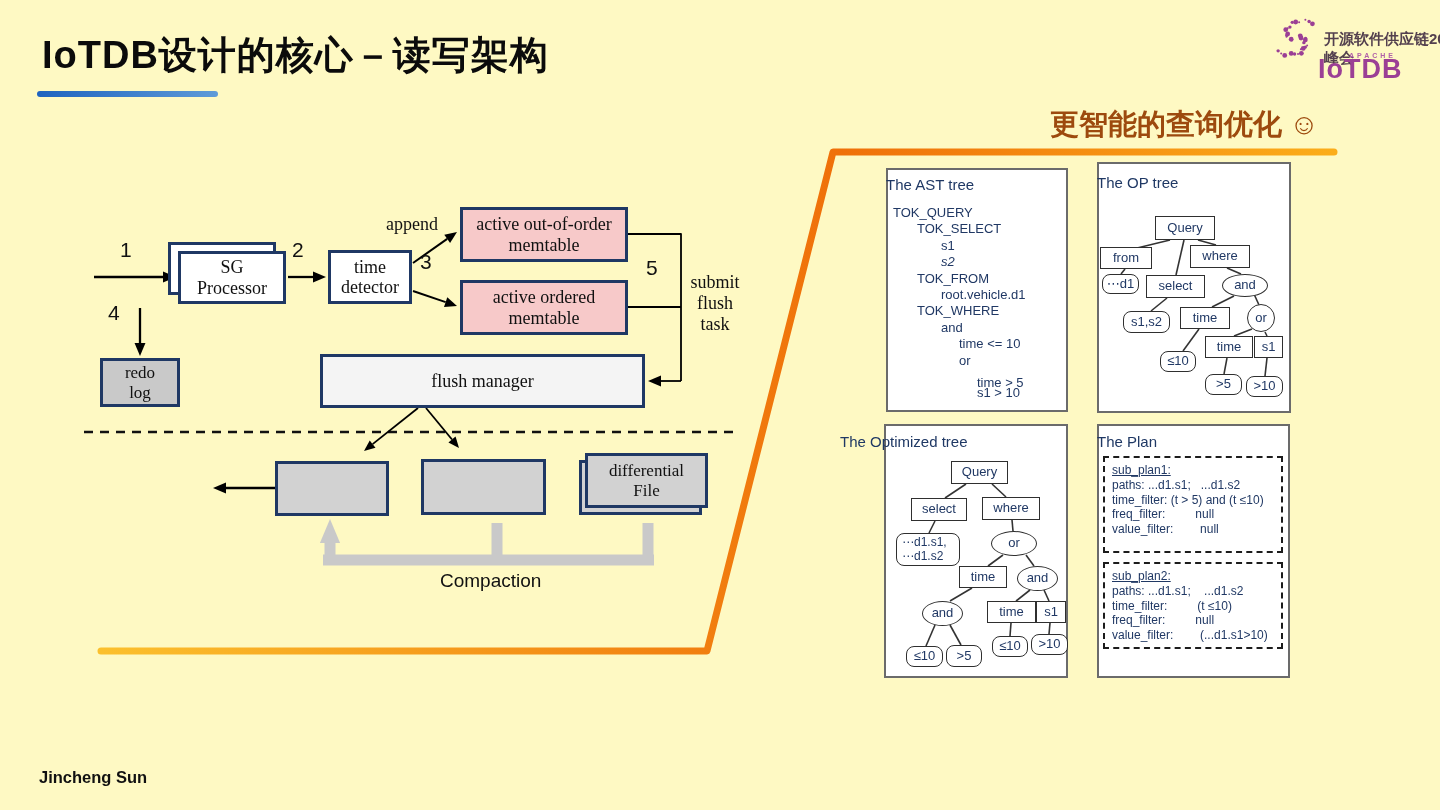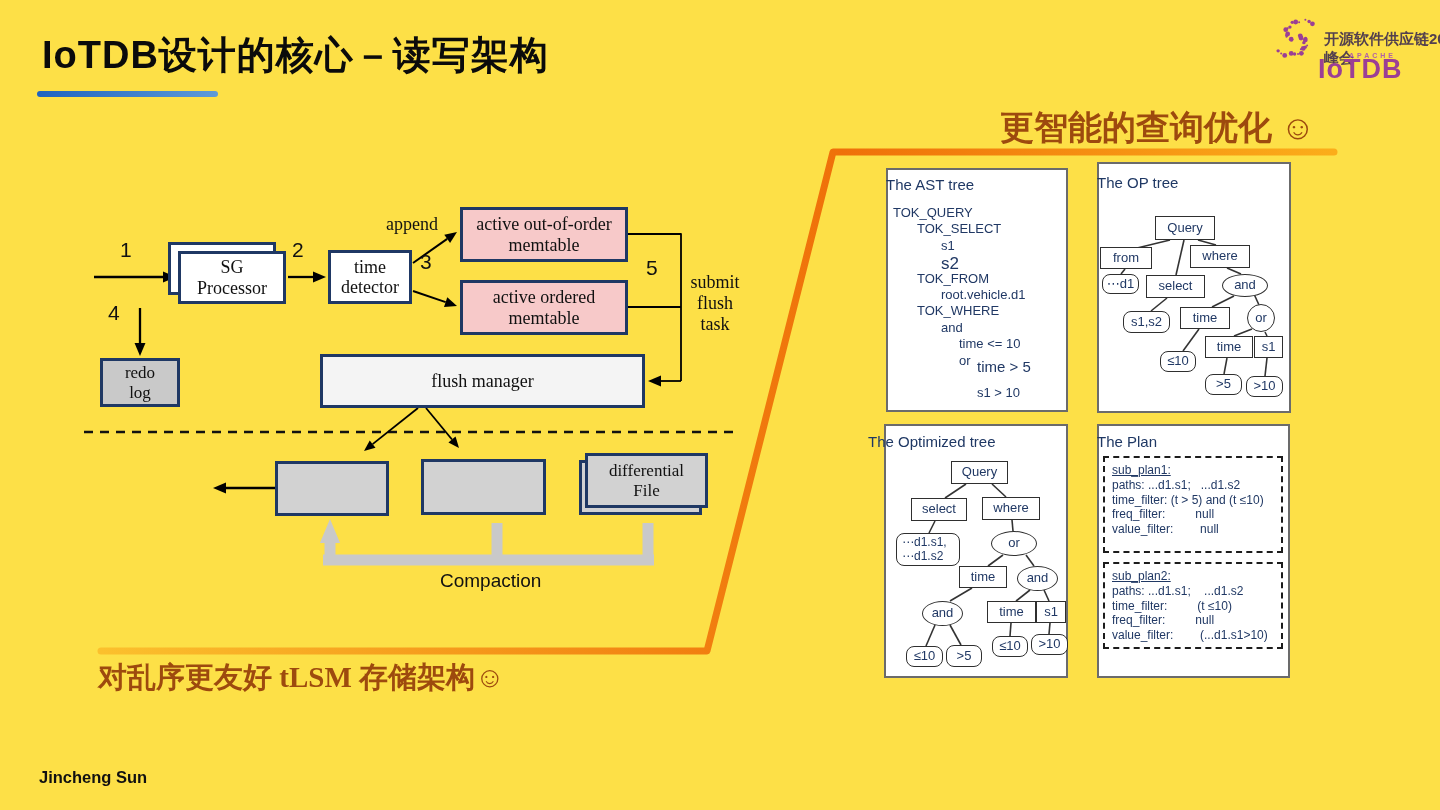--- a/index.html
+++ b/index.html
@@ -1,27 +1,27 @@
 <!DOCTYPE html>
 <html><head>
 <meta charset="utf-8">
 <style>
   html,body{margin:0;padding:0;background:#fff;}
-  #slide{position:relative;width:1440px;height:810px;background:#fde047;overflow:hidden;
+  #slide{position:relative;width:1440px;height:810px;background:#fef9c3;overflow:hidden;
          font-family:"Liberation Sans","DejaVu Sans",sans-serif;}
   .lbl{position:absolute;white-space:pre-line;line-height:1.18;}
   .node{position:absolute;box-sizing:border-box;display:flex;align-items:center;justify-content:center;
         text-align:center;white-space:pre-line;line-height:1.12;}
   .frame{position:absolute;background:#fff;border:2px solid #6b6b6b;box-sizing:border-box;}
   .panel-title{position:absolute;text-align:left;color:#1f3864;font-size:15px;}
   #title{position:absolute;left:42px;top:30px;font-size:38px;font-weight:900;color:#0b0b0b;letter-spacing:1px;}
   #title-underline{position:absolute;left:37px;top:91px;width:181px;height:6px;border-radius:3px;
         background:linear-gradient(90deg,#1e63bf,#5e9bd8);}
   #subtitle{position:absolute;left:112px;top:133px;font-size:28px;color:#111;}
-  #right-caption{position:absolute;left:1000px;top:105px;font-size:34px;font-weight:600;color:#9d4a0e;
+  #right-caption{position:absolute;left:1050px;top:105px;font-size:29px;font-weight:600;color:#9d4a0e;
         font-family:"Liberation Serif","DejaVu Serif",serif;}
   #bottom-caption{position:absolute;left:98px;top:658px;font-size:29px;font-weight:600;color:#9d4a0e;
         font-family:"Liberation Serif","DejaVu Serif",serif;}
   #footer-author{position:absolute;left:39px;top:768px;font-size:16.5px;font-weight:bold;color:#111;}
   #logo{position:absolute;left:1272px;top:10px;width:195px;height:78px;}
   #logo-summit{position:absolute;left:52px;top:20px;font-size:15px;font-weight:bold;color:#53404e;}
   #logo-apache{position:absolute;left:77px;top:42px;font-size:7px;letter-spacing:3px;font-weight:bold;color:#b060a8;}
   #logo-product{position:absolute;left:46px;top:44px;font-size:27px;font-weight:bold;color:#9b3f95;letter-spacing:1px;}
   svg{position:absolute;left:0;top:0;pointer-events:none;}
   #edge-layer{z-index:5;}
@@ -34,21 +34,20 @@
   .plan-line{white-space:pre;}
   .ast-line{position:absolute;color:#203864;white-space:pre;z-index:2;}
 </style>
 </head>
 <body>
 
 <div id="slide">
   <div id="title">IoTDB设计的核心－读写架构</div>
   <div id="title-underline"></div>
   <div id="right-caption">更智能的查询优化 ☺</div>
-  <div id="bottom-caption">对乱序更友好  tLSM 存储架构☺</div>
   <div id="footer-author">Jincheng Sun</div>
 
   <div id="logo">
     <svg id="logo-burst" width="50" height="60">
         <circle cx="29" cy="28" r="2.40" fill="#9b3f95"></circle>
         <circle cx="31.868620971316602" cy="32.67459847441992" r="1.70" fill="#9b3f95"></circle>
         <circle cx="28.87976959768787" cy="39.334929230771145" r="1.00" fill="#9b3f95"></circle>
         <circle cx="19.181354925322573" cy="43.44617838149609" r="2.40" fill="#9b3f95"></circle>
         <circle cx="6.126724271380088" cy="40.83770211687063" r="1.70" fill="#9b3f95"></circle>
         <circle cx="19.020958377304694" cy="28.38872472948786" r="1.00" fill="#9b3f95"></circle>
@@ -173,21 +172,21 @@
     <div class="lbl" style="left: 386px; top: 214px; font-family: &quot;Liberation Serif&quot;, &quot;DejaVu Serif&quot;, serif; font-size: 18px; color: rgb(17, 17, 17);">append</div>
     <div class="lbl" style="left: 684px; top: 272px; width: 62px; text-align: center; font-family: &quot;Liberation Serif&quot;, &quot;DejaVu Serif&quot;, serif; font-size: 18px; color: rgb(17, 17, 17);">submit
 flush
 task</div>
     <div class="lbl" style="left: 440px; top: 570px; font-family: &quot;Liberation Sans&quot;, &quot;DejaVu Sans&quot;, sans-serif; font-size: 19px; color: rgb(17, 17, 17);">Compaction</div>
     <div class="frame" style="left: 886px; top: 168px; width: 182px; height: 244px;"></div>
     <div class="panel-title" style="left: 886px; top: 176px; width: 182px;">The AST tree</div>
     <div class="frame" style="left: 1097px; top: 162px; width: 194px; height: 251px;"></div>
     <div class="panel-title" style="left: 1097px; top: 174px; width: 194px;">The OP tree</div>
     <div class="frame" style="left: 884px; top: 424px; width: 184px; height: 254px;"></div>
-    <div class="panel-title" style="left: 868px; top: 433px; width: 204px;">The Optimized tree</div>
+    <div class="panel-title" style="left: 840px; top: 433px; width: 204px;">The Optimized tree</div>
     <div class="frame" style="left: 1097px; top: 424px; width: 193px; height: 254px;"></div>
     <div class="panel-title" style="left: 1097px; top: 433px; width: 193px;">The Plan</div>
     <div class="node" style="left: 1155px; top: 216px; width: 60px; height: 24px; background: rgb(255, 255, 255); border: 1.5px solid rgb(47, 47, 47); border-radius: 0px; font-family: &quot;Liberation Sans&quot;, &quot;DejaVu Sans&quot;, sans-serif; font-size: 13px; color: rgb(32, 56, 100);">Query</div>
     <div class="node" style="left: 1100px; top: 247px; width: 52px; height: 22px; background: rgb(255, 255, 255); border: 1.5px solid rgb(47, 47, 47); border-radius: 0px; font-family: &quot;Liberation Sans&quot;, &quot;DejaVu Sans&quot;, sans-serif; font-size: 13px; color: rgb(32, 56, 100);">from</div>
     <div class="node" style="left: 1190px; top: 245px; width: 60px; height: 23px; background: rgb(255, 255, 255); border: 1.5px solid rgb(47, 47, 47); border-radius: 0px; font-family: &quot;Liberation Sans&quot;, &quot;DejaVu Sans&quot;, sans-serif; font-size: 13px; color: rgb(32, 56, 100);">where</div>
     <div class="node" style="left: 1102px; top: 274px; width: 37px; height: 20px; background: rgb(255, 255, 255); border: 1.5px solid rgb(47, 47, 47); border-radius: 8px; font-family: &quot;Liberation Sans&quot;, &quot;DejaVu Sans&quot;, sans-serif; font-size: 13px; color: rgb(32, 56, 100);">⋯d1</div>
     <div class="node" style="left: 1146px; top: 275px; width: 59px; height: 23px; background: rgb(255, 255, 255); border: 1.5px solid rgb(47, 47, 47); border-radius: 0px; font-family: &quot;Liberation Sans&quot;, &quot;DejaVu Sans&quot;, sans-serif; font-size: 13px; color: rgb(32, 56, 100);">select</div>
     <div class="node" style="left: 1222px; top: 274px; width: 46px; height: 23px; background: rgb(255, 255, 255); border: 1.5px solid rgb(47, 47, 47); border-radius: 50%; font-family: &quot;Liberation Sans&quot;, &quot;DejaVu Sans&quot;, sans-serif; font-size: 13px; color: rgb(32, 56, 100);">and</div>
     <div class="node" style="left: 1123px; top: 311px; width: 47px; height: 22px; background: rgb(255, 255, 255); border: 1.5px solid rgb(47, 47, 47); border-radius: 8px; font-family: &quot;Liberation Sans&quot;, &quot;DejaVu Sans&quot;, sans-serif; font-size: 13px; color: rgb(32, 56, 100);">s1,s2</div>
     <div class="node" style="left: 1180px; top: 307px; width: 50px; height: 22px; background: rgb(255, 255, 255); border: 1.5px solid rgb(47, 47, 47); border-radius: 0px; font-family: &quot;Liberation Sans&quot;, &quot;DejaVu Sans&quot;, sans-serif; font-size: 13px; color: rgb(32, 56, 100);">time</div>
@@ -208,24 +207,24 @@
     <div class="node" style="left: 922px; top: 601px; width: 41px; height: 25px; background: rgb(255, 255, 255); border: 1.5px solid rgb(47, 47, 47); border-radius: 50%; font-family: &quot;Liberation Sans&quot;, &quot;DejaVu Sans&quot;, sans-serif; font-size: 13px; color: rgb(32, 56, 100);">and</div>
     <div class="node" style="left: 987px; top: 601px; width: 49px; height: 22px; background: rgb(255, 255, 255); border: 1.5px solid rgb(47, 47, 47); border-radius: 0px; font-family: &quot;Liberation Sans&quot;, &quot;DejaVu Sans&quot;, sans-serif; font-size: 13px; color: rgb(32, 56, 100);">time</div>
     <div class="node" style="left: 1036px; top: 601px; width: 30px; height: 22px; background: rgb(255, 255, 255); border: 1.5px solid rgb(47, 47, 47); border-radius: 0px; font-family: &quot;Liberation Sans&quot;, &quot;DejaVu Sans&quot;, sans-serif; font-size: 13px; color: rgb(32, 56, 100);">s1</div>
     <div class="node" style="left: 906px; top: 646px; width: 37px; height: 21px; background: rgb(255, 255, 255); border: 1.5px solid rgb(47, 47, 47); border-radius: 8px; font-family: &quot;Liberation Sans&quot;, &quot;DejaVu Sans&quot;, sans-serif; font-size: 13px; color: rgb(32, 56, 100);">≤10</div>
     <div class="node" style="left: 946px; top: 645px; width: 36px; height: 22px; background: rgb(255, 255, 255); border: 1.5px solid rgb(47, 47, 47); border-radius: 8px; font-family: &quot;Liberation Sans&quot;, &quot;DejaVu Sans&quot;, sans-serif; font-size: 13px; color: rgb(32, 56, 100);">&gt;5</div>
     <div class="node" style="left: 992px; top: 636px; width: 36px; height: 21px; background: rgb(255, 255, 255); border: 1.5px solid rgb(47, 47, 47); border-radius: 8px; font-family: &quot;Liberation Sans&quot;, &quot;DejaVu Sans&quot;, sans-serif; font-size: 13px; color: rgb(32, 56, 100);">≤10</div>
     <div class="node" style="left: 1031px; top: 634px; width: 37px; height: 21px; background: rgb(255, 255, 255); border: 1.5px solid rgb(47, 47, 47); border-radius: 8px; font-family: &quot;Liberation Sans&quot;, &quot;DejaVu Sans&quot;, sans-serif; font-size: 13px; color: rgb(32, 56, 100);">&gt;10</div>
     <div class="ast-line" style="left: 893px; top: 205px; font-size: 13px;">TOK_QUERY</div>
     <div class="ast-line" style="left: 917px; top: 221.4px; font-size: 13px;">TOK_SELECT</div>
     <div class="ast-line" style="left: 941px; top: 237.8px; font-size: 13px;">s1</div>
-    <div class="ast-line" style="left: 941px; top: 254.2px; font-size: 17px;">s2</div>
+    <div class="ast-line" style="left: 941px; top: 254.2px; font-size: 13px; font-style: italic;">s2</div>
     <div class="ast-line" style="left: 917px; top: 270.6px; font-size: 13px;">TOK_FROM</div>
     <div class="ast-line" style="left: 941px; top: 287px; font-size: 13px;">root.vehicle.d1</div>
     <div class="ast-line" style="left: 917px; top: 303.4px; font-size: 13px;">TOK_WHERE</div>
     <div class="ast-line" style="left: 941px; top: 319.8px; font-size: 13px;">and</div>
     <div class="ast-line" style="left: 959px; top: 336.2px; font-size: 13px;">time &lt;= 10</div>
     <div class="ast-line" style="left: 959px; top: 352.6px; font-size: 13px;">or</div>
-    <div class="ast-line" style="left: 977px; top: 358px; font-size: 15px; text-align: right;">time &gt; 5</div>
+    <div class="ast-line" style="left: 977px; top: 375px; font-size: 13px; text-align: right;">time &gt; 5</div>
     <div class="ast-line" style="left: 977px; top: 385.4px; font-size: 13px;">s1 &gt; 10</div>
     <div class="plan-box" style="left: 1103px; top: 456px; width: 180px; height: 97px; padding: 5px 7px; font-size: 12px; line-height: 14.8px;"><div class="plan-line" style="text-decoration: underline;">sub_plan1:</div><div class="plan-line">paths: ...d1.s1;   ...d1.s2</div><div class="plan-line">time_filter: (t &gt; 5) and (t ≤10)</div><div class="plan-line">freq_filter:         null</div><div class="plan-line">value_filter:        null</div></div>
     <div class="plan-box" style="left: 1103px; top: 562px; width: 180px; height: 87px; padding: 5px 7px; font-size: 12px; line-height: 14.8px;"><div class="plan-line" style="text-decoration: underline;">sub_plan2:</div><div class="plan-line">paths: ...d1.s1;    ...d1.s2</div><div class="plan-line">time_filter:         (t ≤10)</div><div class="plan-line">freq_filter:         null</div><div class="plan-line">value_filter:        (...d1.s1&gt;10)</div></div>
   </div>
 
 </body></html>

